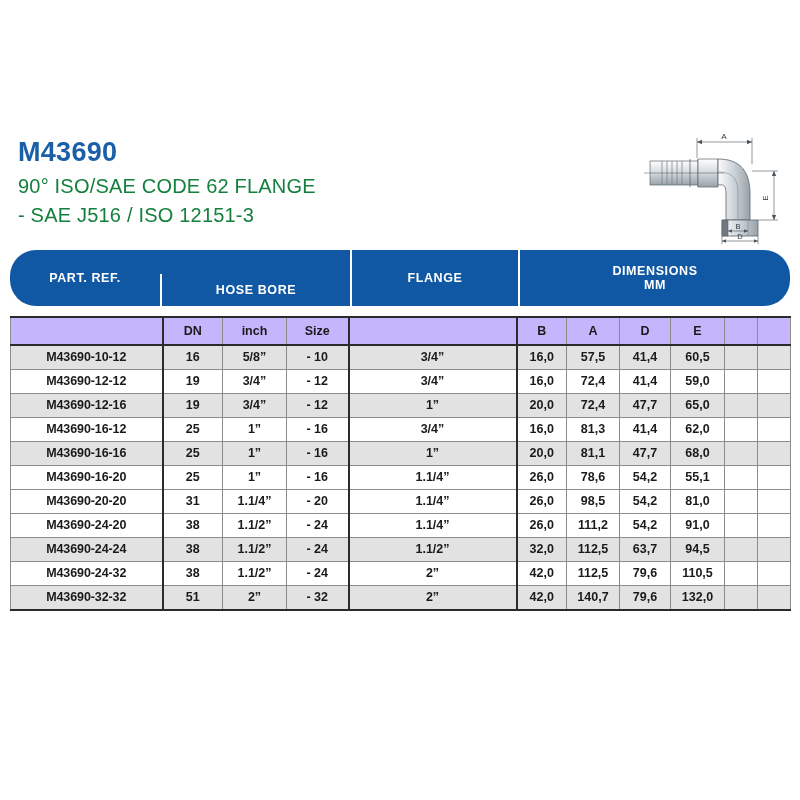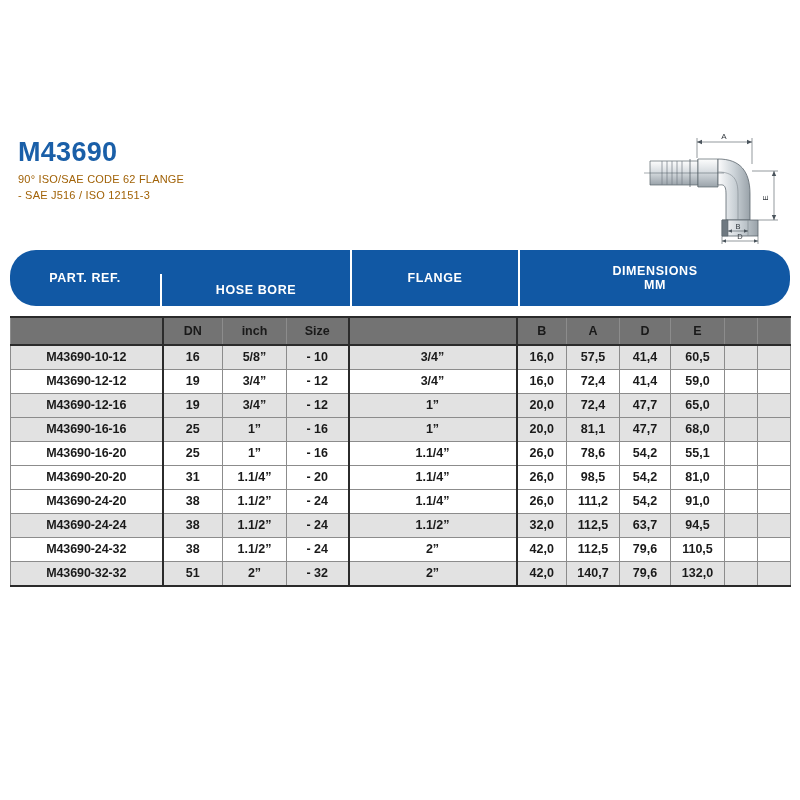--- a/index.html
+++ b/index.html
@@ -24,22 +24,22 @@
   }
   .doc-code {
     font-size: 27px;
     font-weight: bold;
     color: #1a5fa8;
     letter-spacing: 0.3px;
     line-height: 1.05;
     margin: 0 0 6px 0;
   }
   .doc-sub {
-    font-size: 11px;
-    color: #a16207;
+    font-size: 20px;
+    color: #15803d;
     line-height: 1.42;
     letter-spacing: 0.2px;
   }
 
   
   .figure-box {
     position: absolute;
     right: 8px;
     top: 128px;
     width: 152px;
@@ -97,21 +97,21 @@
     font-weight: bold;
     padding: 0;
     height: 23px;
     line-height: 23px;
     white-space: nowrap;
     overflow: hidden;
   }
   table.spec thead th {
     height: 26px;
     line-height: 26px;
-    background: #737373;
+    background: #c4b5fd;
     border-top: 2px solid #2b2b2b;
     border-bottom: 2px solid #2b2b2b;
     font-size: 12.5px;
   }
   table.spec thead th.sep-strong,
   table.spec tbody td.sep-strong {
     border-left: 2px solid #2b2b2b;
   }
   table.spec tbody tr.shade td {
     background: #e2e2e2;
@@ -305,20 +305,33 @@
           <td>3/4”</td>
           <td>- 12</td>
           <td class="sep-strong">1”</td>
           <td class="sep-strong">20,0</td>
           <td>72,4</td>
           <td>47,7</td>
           <td>65,0</td>
           <td></td>
           <td></td>
         </tr>
+        <tr>
+          <td class="partref">M43690-16-12</td>
+          <td class="sep-strong">25</td>
+          <td>1”</td>
+          <td>- 16</td>
+          <td class="sep-strong">3/4”</td>
+          <td class="sep-strong">16,0</td>
+          <td>81,3</td>
+          <td>41,4</td>
+          <td>62,0</td>
+          <td></td>
+          <td></td>
+        </tr>
         <tr class="shade">
           <td class="partref">M43690-16-16</td>
           <td class="sep-strong">25</td>
           <td>1”</td>
           <td>- 16</td>
           <td class="sep-strong">1”</td>
           <td class="sep-strong">20,0</td>
           <td>81,1</td>
           <td>47,7</td>
           <td>68,0</td>

